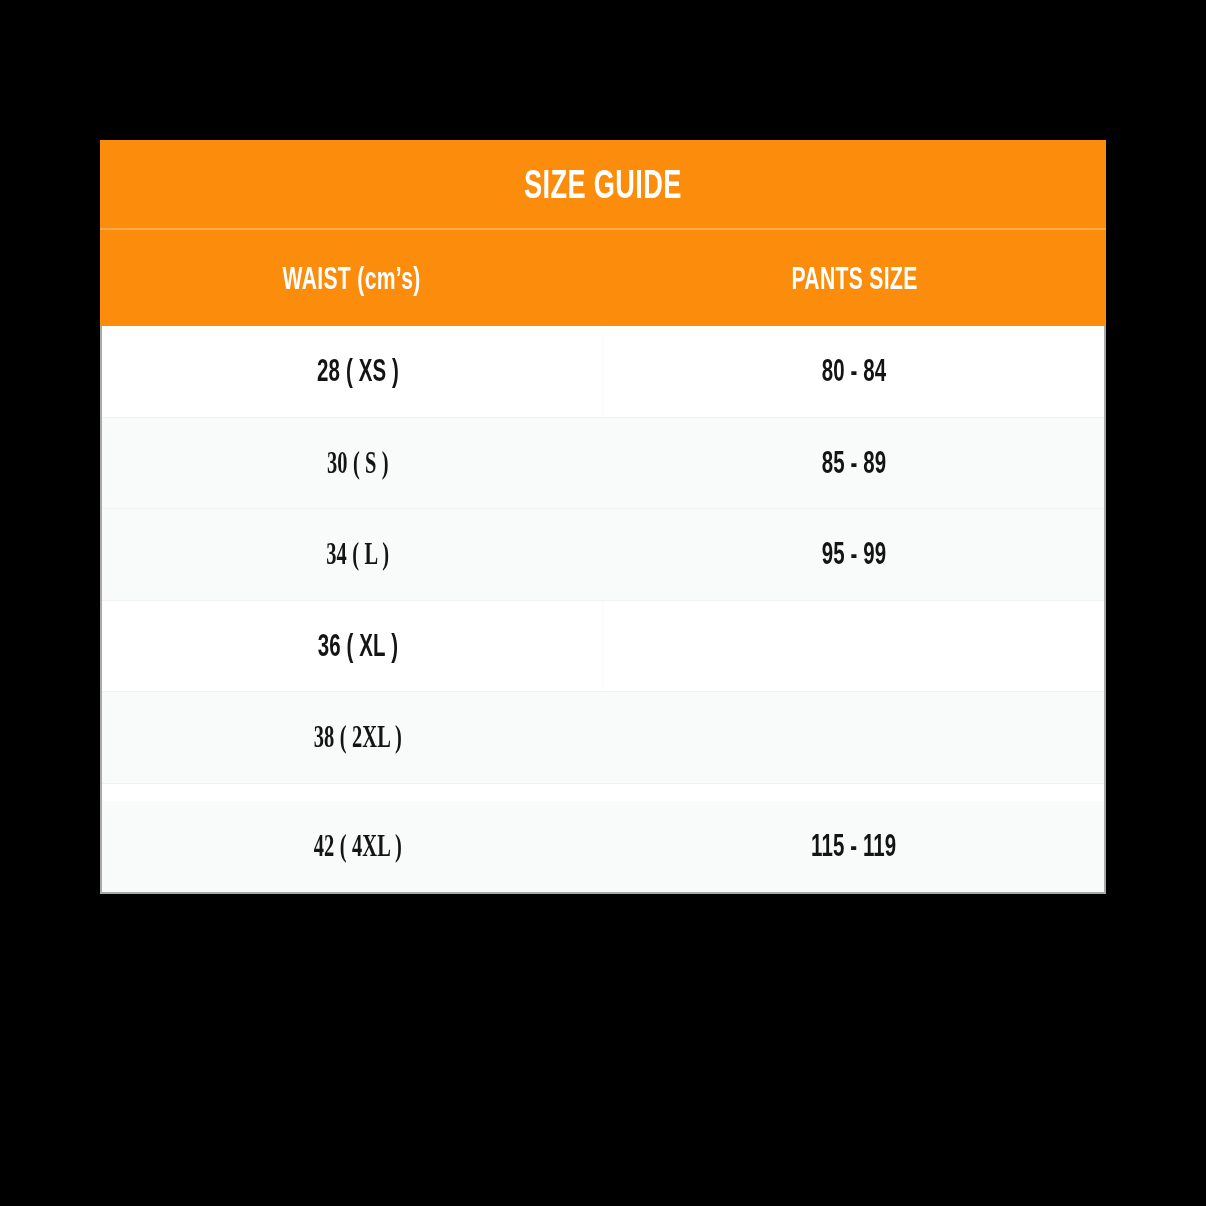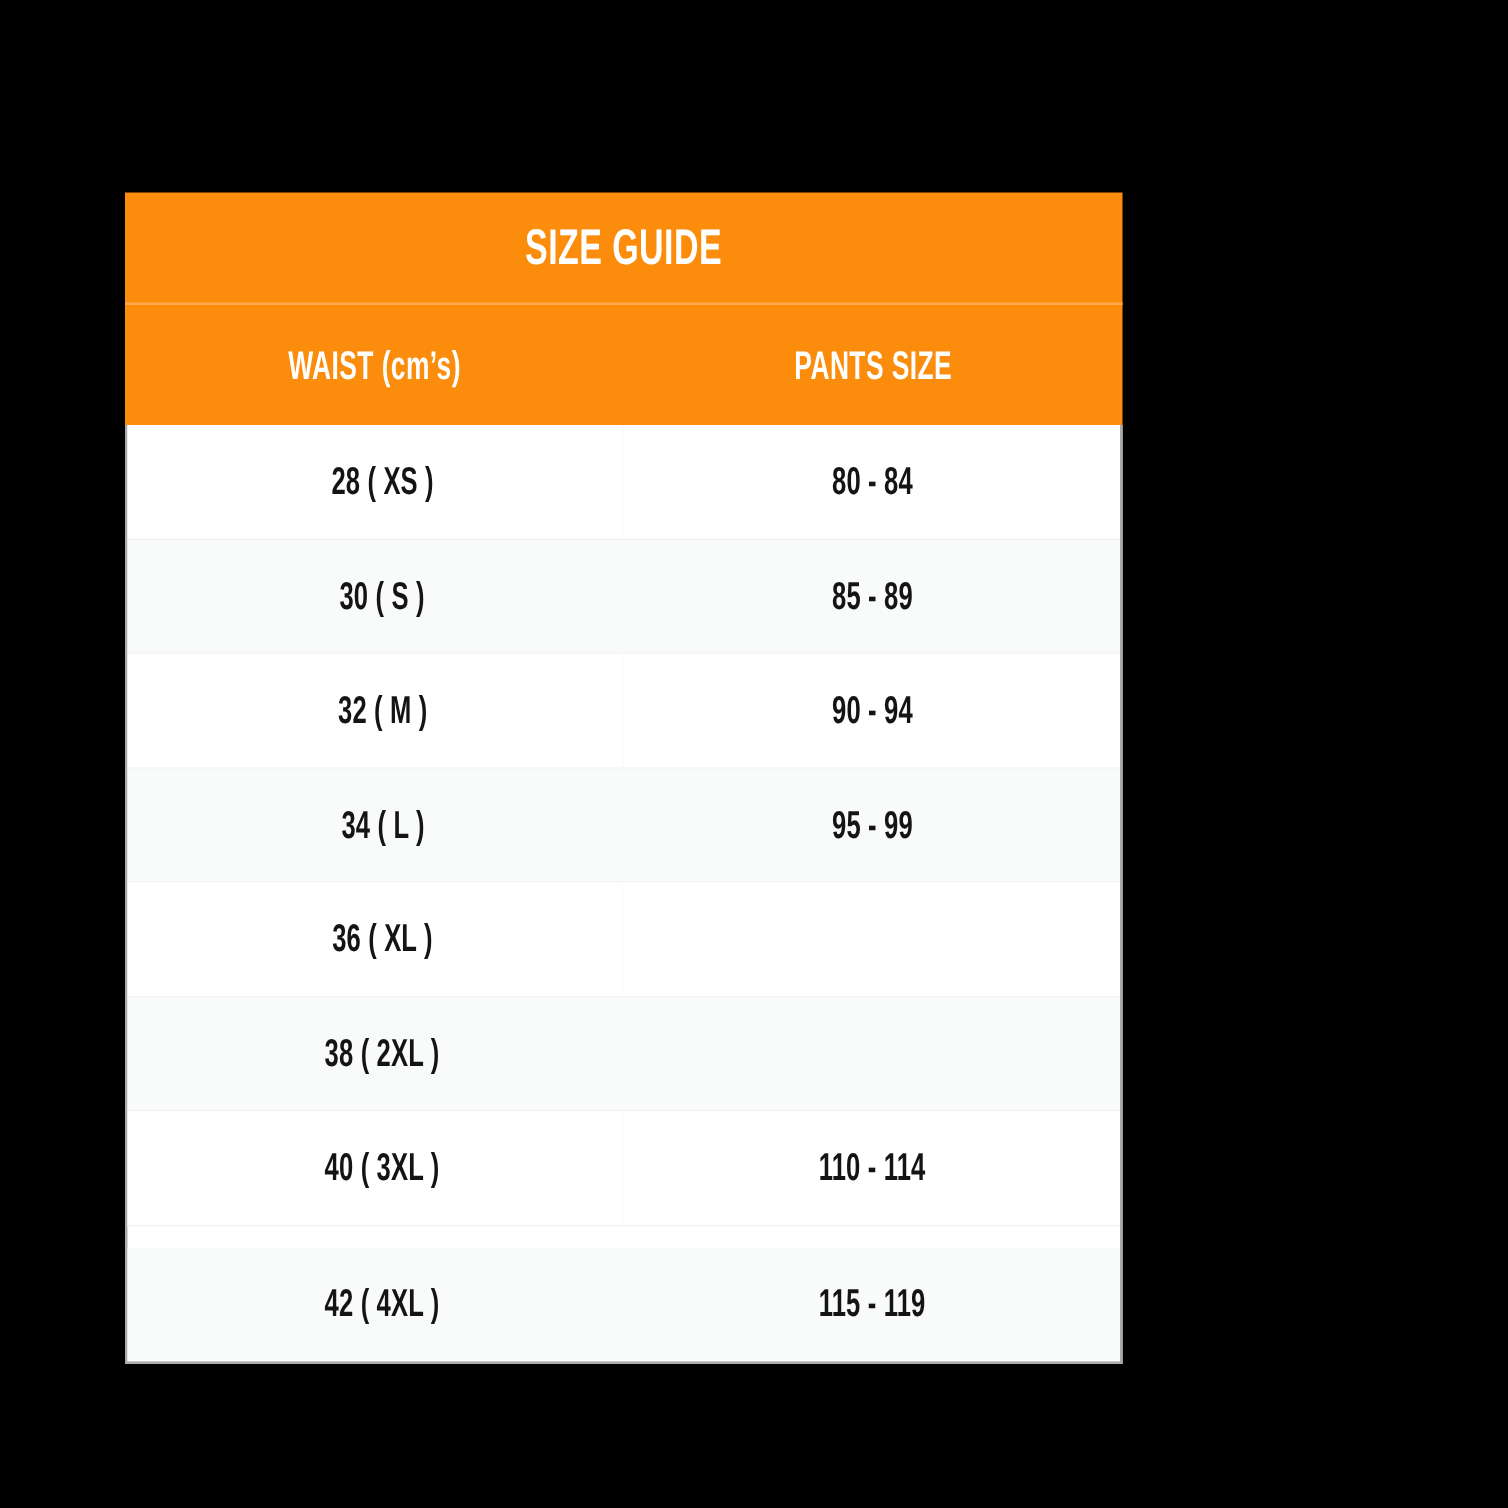--- a/index.html
+++ b/index.html
@@ -18,22 +18,22 @@
     position: relative;
     width: 1206px;
     height: 1206px;
     background: #000000;
   }
 
   
   #size-table {
     position: absolute;
     left: 100px;
-    top: 154px;
-    width: 798px;
+    top: 140px;
+    width: 1006px;
     height: 920px;
     box-sizing: border-box;
   }
 
   
   .table-header {
     background: #FB8C0C;
     width: 100%;
     box-sizing: border-box;
   }
@@ -112,20 +112,21 @@
     justify-content: center;
     height: 100%;
     box-sizing: border-box;
   }
   .data-cell.first {
     border-right: 1px solid #fbfbfb;
     padding-left: 12px;
   }
   .data-row.alt .data-cell.first {
     border-right: 1px solid transparent;
+    font-family: Liberation Serif, serif;
   }
 
   .cell-text {
     color: #141414;
     font-size: 31px;
     font-weight: bold;
     letter-spacing: 0.2px;
     transform: scaleX(0.66);
     transform-origin: center center;
     white-space: nowrap;
@@ -171,58 +172,42 @@
 
       <div class="data-row alt">
         <div class="data-cell first">
           <span class="cell-text">30 ( S )</span>
         </div>
         <div class="data-cell">
           <span class="cell-text waist">85 - 89</span>
         </div>
       </div>
 
+
+      <div class="data-row alt">
+        <div class="data-cell first">
+          <span class="cell-text">34 ( L )</span>
+        </div>
+        <div class="data-cell">
+          <span class="cell-text waist">95 - 99</span>
+        </div>
+      </div>
+
       <div class="data-row">
         <div class="data-cell first">
-          <span class="cell-text">32 ( M )</span>
-        </div>
-        <div class="data-cell">
-          <span class="cell-text waist">90 - 94</span>
-        </div>
-      </div>
-
-      <div class="data-row alt">
-        <div class="data-cell first">
-          <span class="cell-text">34 ( L )</span>
-        </div>
-        <div class="data-cell">
-          <span class="cell-text waist">95 - 99</span>
-        </div>
-      </div>
-
-      <div class="data-row">
-        <div class="data-cell first">
           <span class="cell-text">36 ( XL )</span>
         </div>
       </div>
 
       <div class="data-row alt">
         <div class="data-cell first">
           <span class="cell-text">38 ( 2XL )</span>
         </div>
       </div>
 
-      <div class="data-row">
-        <div class="data-cell first">
-          <span class="cell-text">40 ( 3XL )</span>
-        </div>
-        <div class="data-cell">
-          <span class="cell-text waist">110 - 114</span>
-        </div>
-      </div>
 
       <div class="data-row alt">
         <div class="data-cell first">
           <span class="cell-text">42 ( 4XL )</span>
         </div>
         <div class="data-cell">
           <span class="cell-text waist">115 - 119</span>
         </div>
       </div>
 

